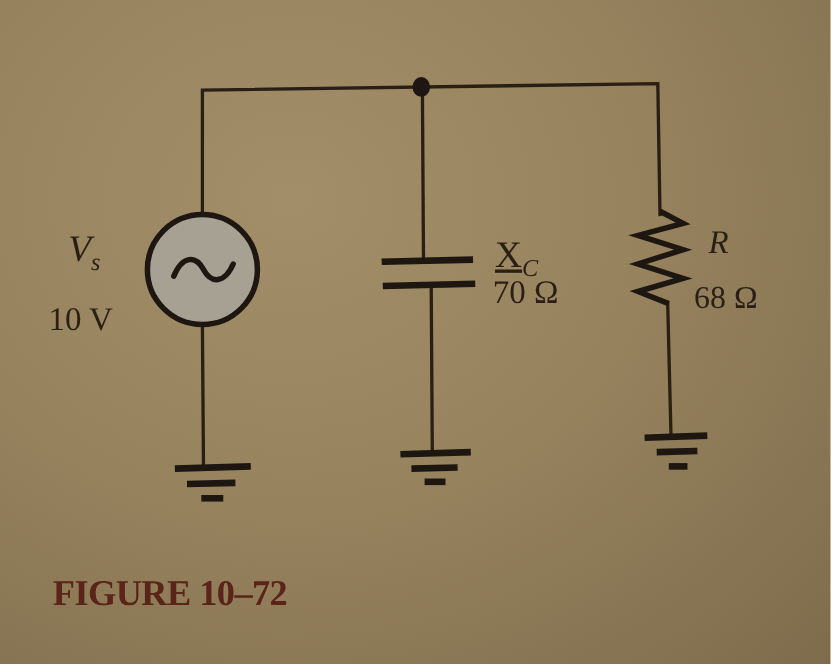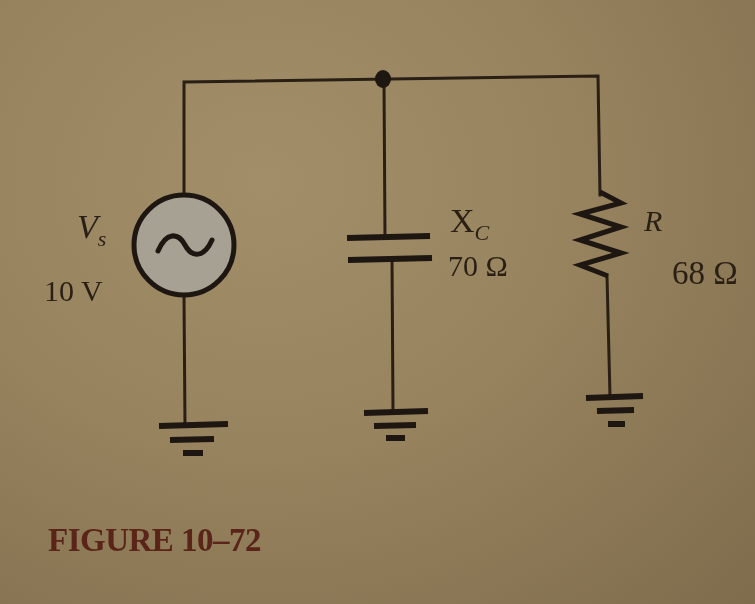--- a/index.html
+++ b/index.html
@@ -9,26 +9,26 @@
       position: relative;
       font-family: "Liberation Serif", "DejaVu Serif", serif;
     }
     #circuit { position: absolute; left: 0; top: 0; }
     .lbl {
       position: absolute; color: #2a1f14; line-height: 1;
       font-family: "Liberation Serif", "DejaVu Serif", serif;
     }
     .ital { font-style: italic; }
     .sub { font-size: 22px; font-style: italic; position: relative; top: 8px; }
-    #vs-name { left: 77px; top: 210px; font-size: 34px; }
+    #vs-name { left: 62px; top: 210px; font-size: 34px; }
     #vs-val { left: 44px; top: 276px; font-size: 30px; text-align: center; }
-    #xc-name { left: 450px; top: 204px; font-size: 34px; }
+    #xc-name { left: 450px; top: 216px; font-size: 34px; text-decoration: underline; }
     #xc-val { left: 448px; top: 251px; font-size: 30px; }
     #r-name { left: 644px; top: 206px; font-size: 30px; }
-    #r-val { left: 672px; top: 257px; font-size: 33px; }
+    #r-val { left: 631px; top: 257px; font-size: 29px; }
     #fig-caption {
       position: absolute; left: 48px; top: 522px;
       font-size: 33px; font-weight: bold; color: #5a2418;
       letter-spacing: -0.5px;
       font-family: "Liberation Serif", "DejaVu Serif", serif;
     }
   </style>
 </head>
 <body>
 

